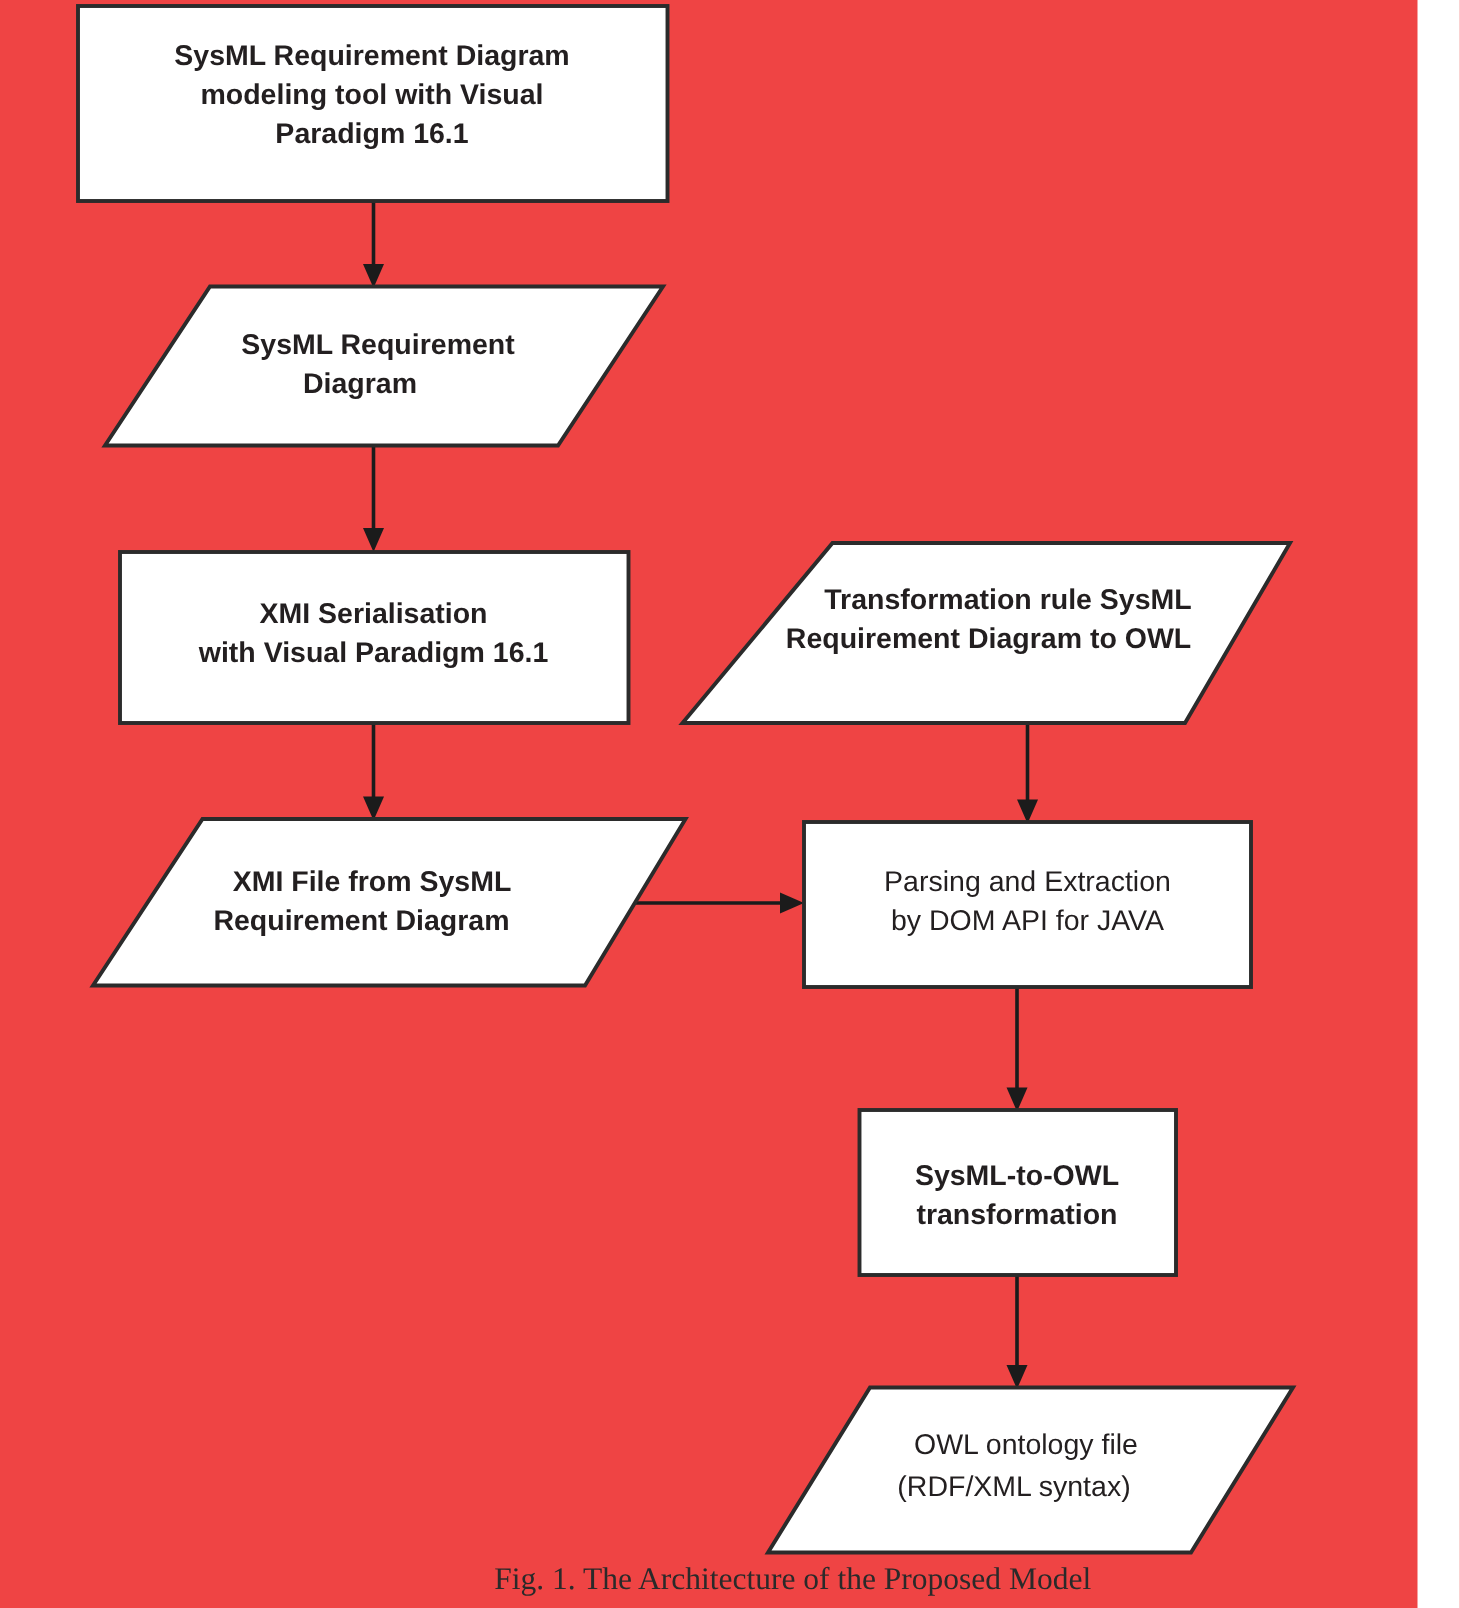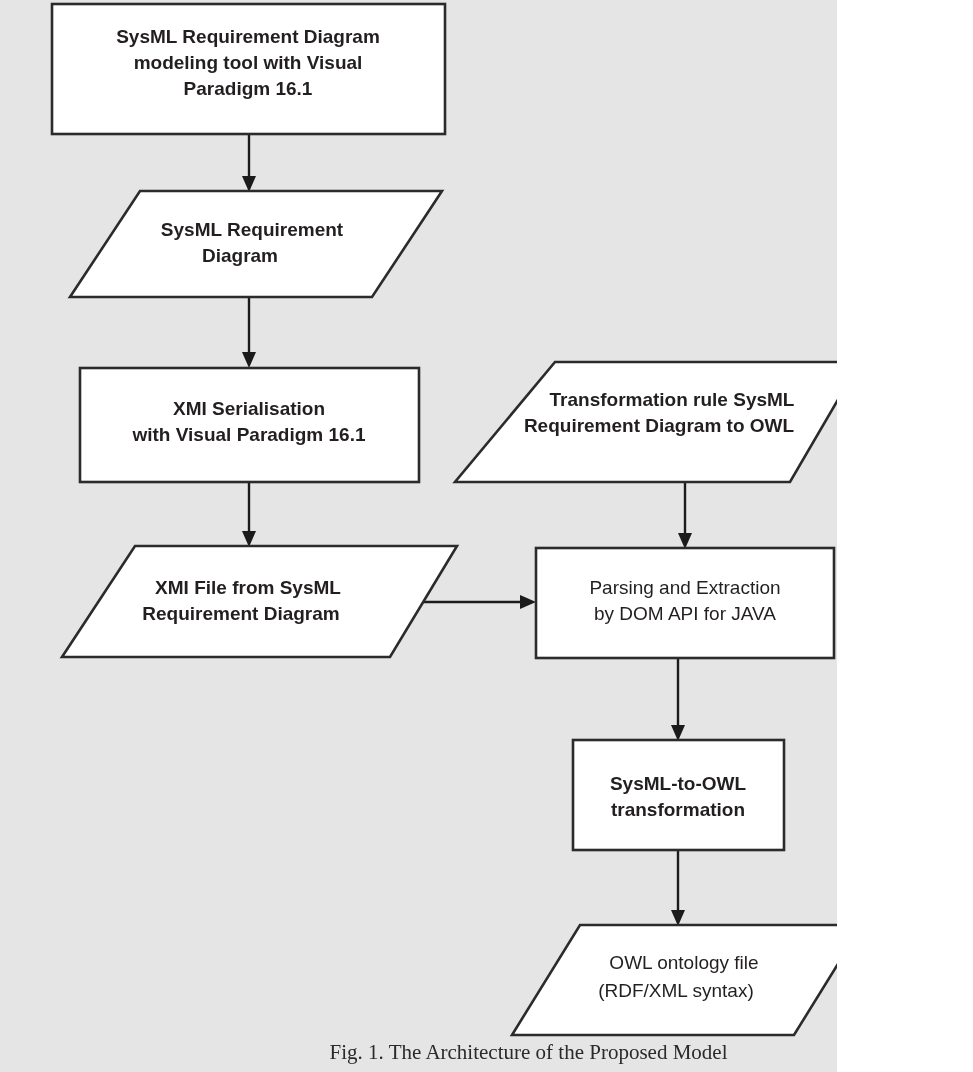--- a/index.html
+++ b/index.html
@@ -7,23 +7,23 @@
     margin: 0;
     padding: 0;
     background: #ffffff;
   }
   body {
     font-family: "Liberation Sans", sans-serif;
     color: #231f20;
   }
   #figure-root {
     position: relative;
-    width: 837px;
+    width: 945px;
     height: 1072px;
-    background: #e5e5e5;
+    background: #ef4444;
     overflow: hidden;
   }
   svg#flowchart {
     position: absolute;
     left: 0;
     top: 0;
     width: 973px;
     height: 1072px;
     display: block;
   }

